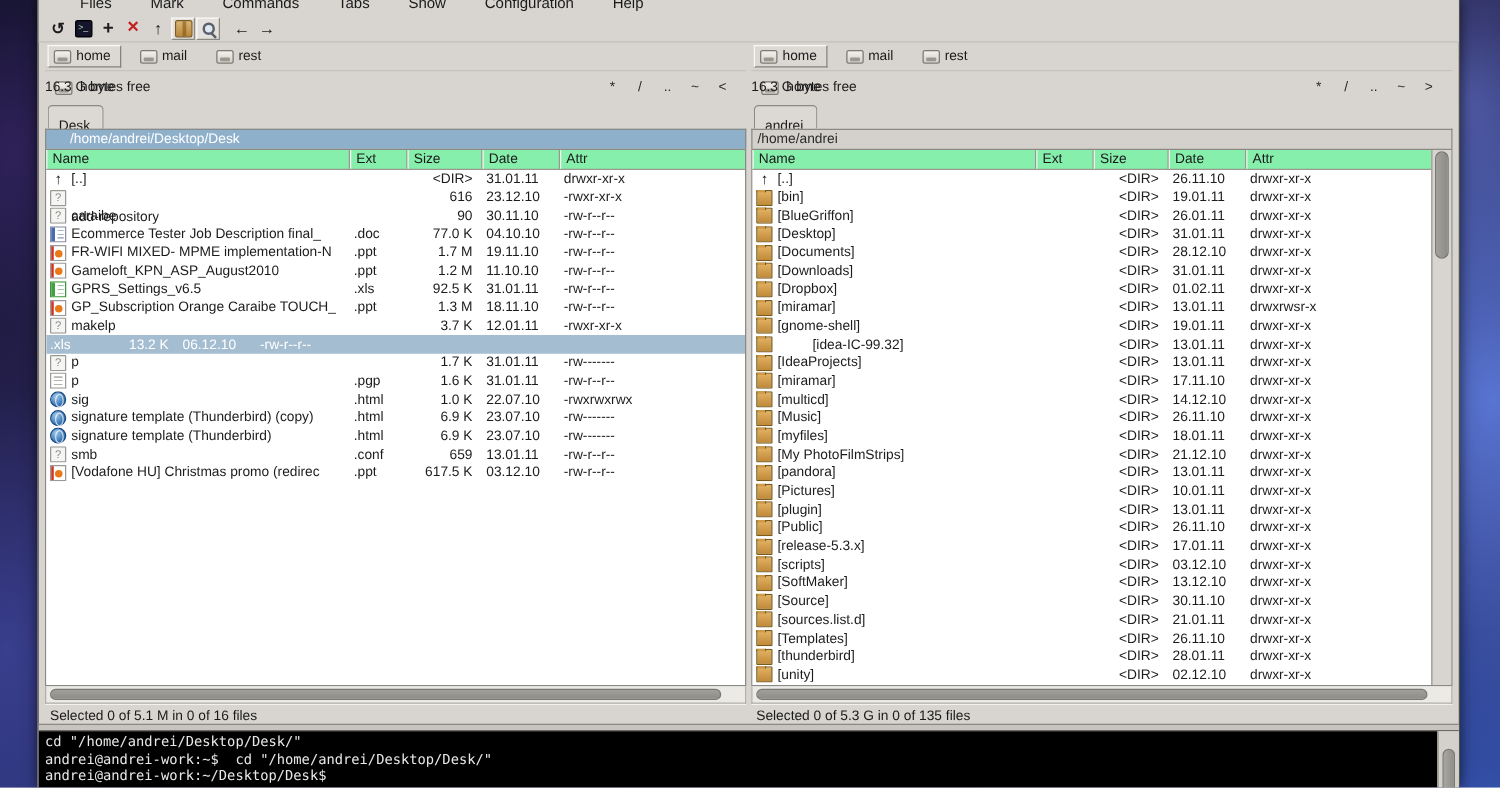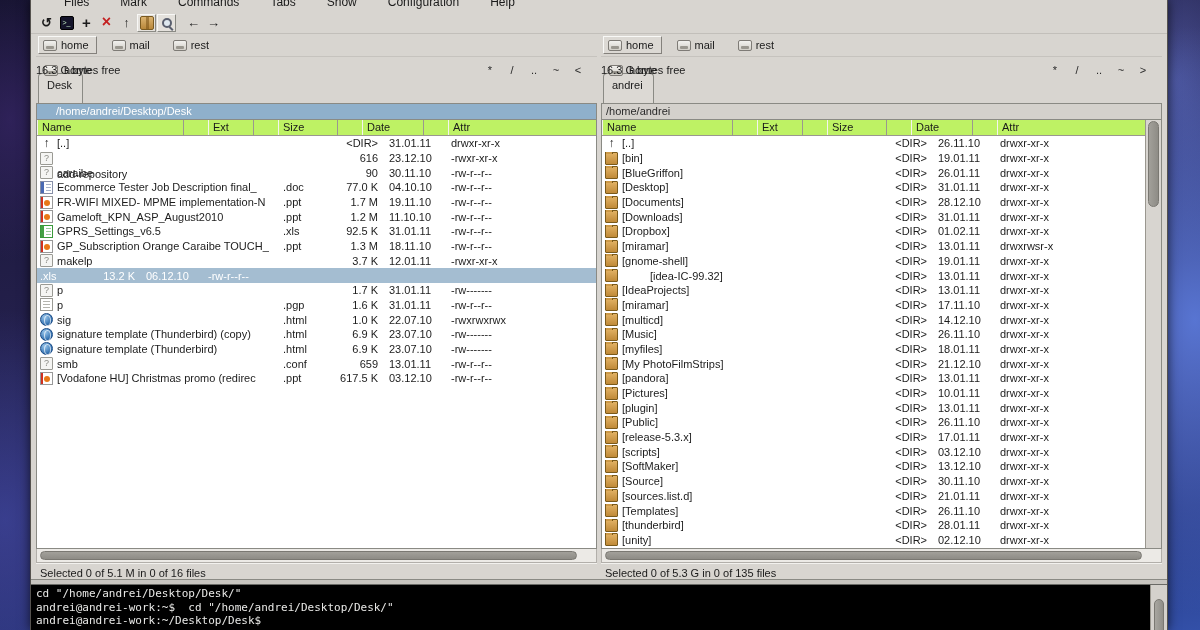--- a/index.html
+++ b/index.html
@@ -47,27 +47,27 @@
   .dbtn { display:inline-flex; align-items:center; gap:4px; font-size:11px; color:#1a1a1a; padding:2px 7px 2px 4px; border:1px solid transparent; }
   .dbtn.active { border-color:#f8f8f6 #84817c #84817c #f8f8f6; background:#dcd9d4; }
   .drive-ico { display:inline-block; width:14px; height:11px; background:linear-gradient(#f2f1ee,#d2cfc8); border:1px solid #7e7b76; border-radius:2px; position:relative; }
   .drive-ico::after { content:""; position:absolute; left:2px; bottom:1px; width:8px; height:3px; background:#9a978f; border-radius:1px; }
   .driveinfo { height:26px; flex:none; display:flex; align-items:center; font-size:11px; color:#1a1a1a; position:relative; padding:0 8px; }
   .driveinfo .dlabel { display:flex; align-items:center; gap:6px; }
   .driveinfo .free { position:absolute; left:0; right:0; pointer-events:none; }
   .navbtns { margin-left:auto; display:flex; gap:0; }
   .navbtn { width:22px; text-align:center; font-size:11px; color:#2a2a2a; cursor:default; }
   .tabrow { height:20px; flex:none; display:flex; align-items:flex-end; padding-left:2px; }
-  .tab { font-size:11px; color:#1a1a1a; background:#dcd9d4; border:1px solid #8a8a84; border-bottom:none; border-radius:4px 4px 0 0; padding:5px 10px 2px 8px; height:30px; }
+  .tab { font-size:11px; color:#1a1a1a; background:#dcd9d4; border:1px solid #8a8a84; border-bottom:none; border-radius:4px 4px 0 0; padding:10px 10px 2px 8px; height:19px; }
   .pathbar { height:16px; flex:none; font-size:11px; line-height:15px; padding-left:4px; white-space:nowrap; overflow:hidden; border:1px solid #8a8a84; border-bottom:none; }
   .pathbar.active { background:#8fb0cb; color:#ffffff;padding-left:19px; }
   .pathbar.inactive { background:#d4d1cc; color:#2a2a2a; }
   .grid-wrap { flex:none; display:flex; border:1px solid #8a8a84; border-top:1px solid #8a8a84; }
   .grid-main { flex:1; min-width:0; display:flex; flex-direction:column; }
-  .hdr { height:16px; flex:none; display:flex; background:#bef264; border-bottom:1px solid #9a978f; font-size:11px; color:#1a1a1a;gap:24px; }
+  .hdr { height:16px; flex:none; display:flex; background:#86efac; border-bottom:1px solid #9a978f; font-size:11px; color:#1a1a1a; }
   .hcell { border-right:1px solid #9a978f; border-left:1px solid #f4f3f0; padding:1px 0 0 4px; white-space:nowrap; overflow:hidden; }
   .hc-name { flex:1; min-width:0; }
   .hc-ext { width:46px; flex:none; }
   .hc-size { width:60px; flex:none; }
   .hc-date { width:62px; flex:none; }
   .hc-attr { width:148px; flex:none; border-right:none; }
   .list { height:412px; flex:none; background:#ffffff; overflow:hidden; }
   .frow { display:flex; align-items:center; height:14.7px; font-size:11px; color:#1c1c1c; white-space:nowrap; }
   .frow.selected { background:#a4bdd1; color:#ffffff; }
   .c-name { flex:1; min-width:0; display:flex; align-items:center; overflow:hidden; }

